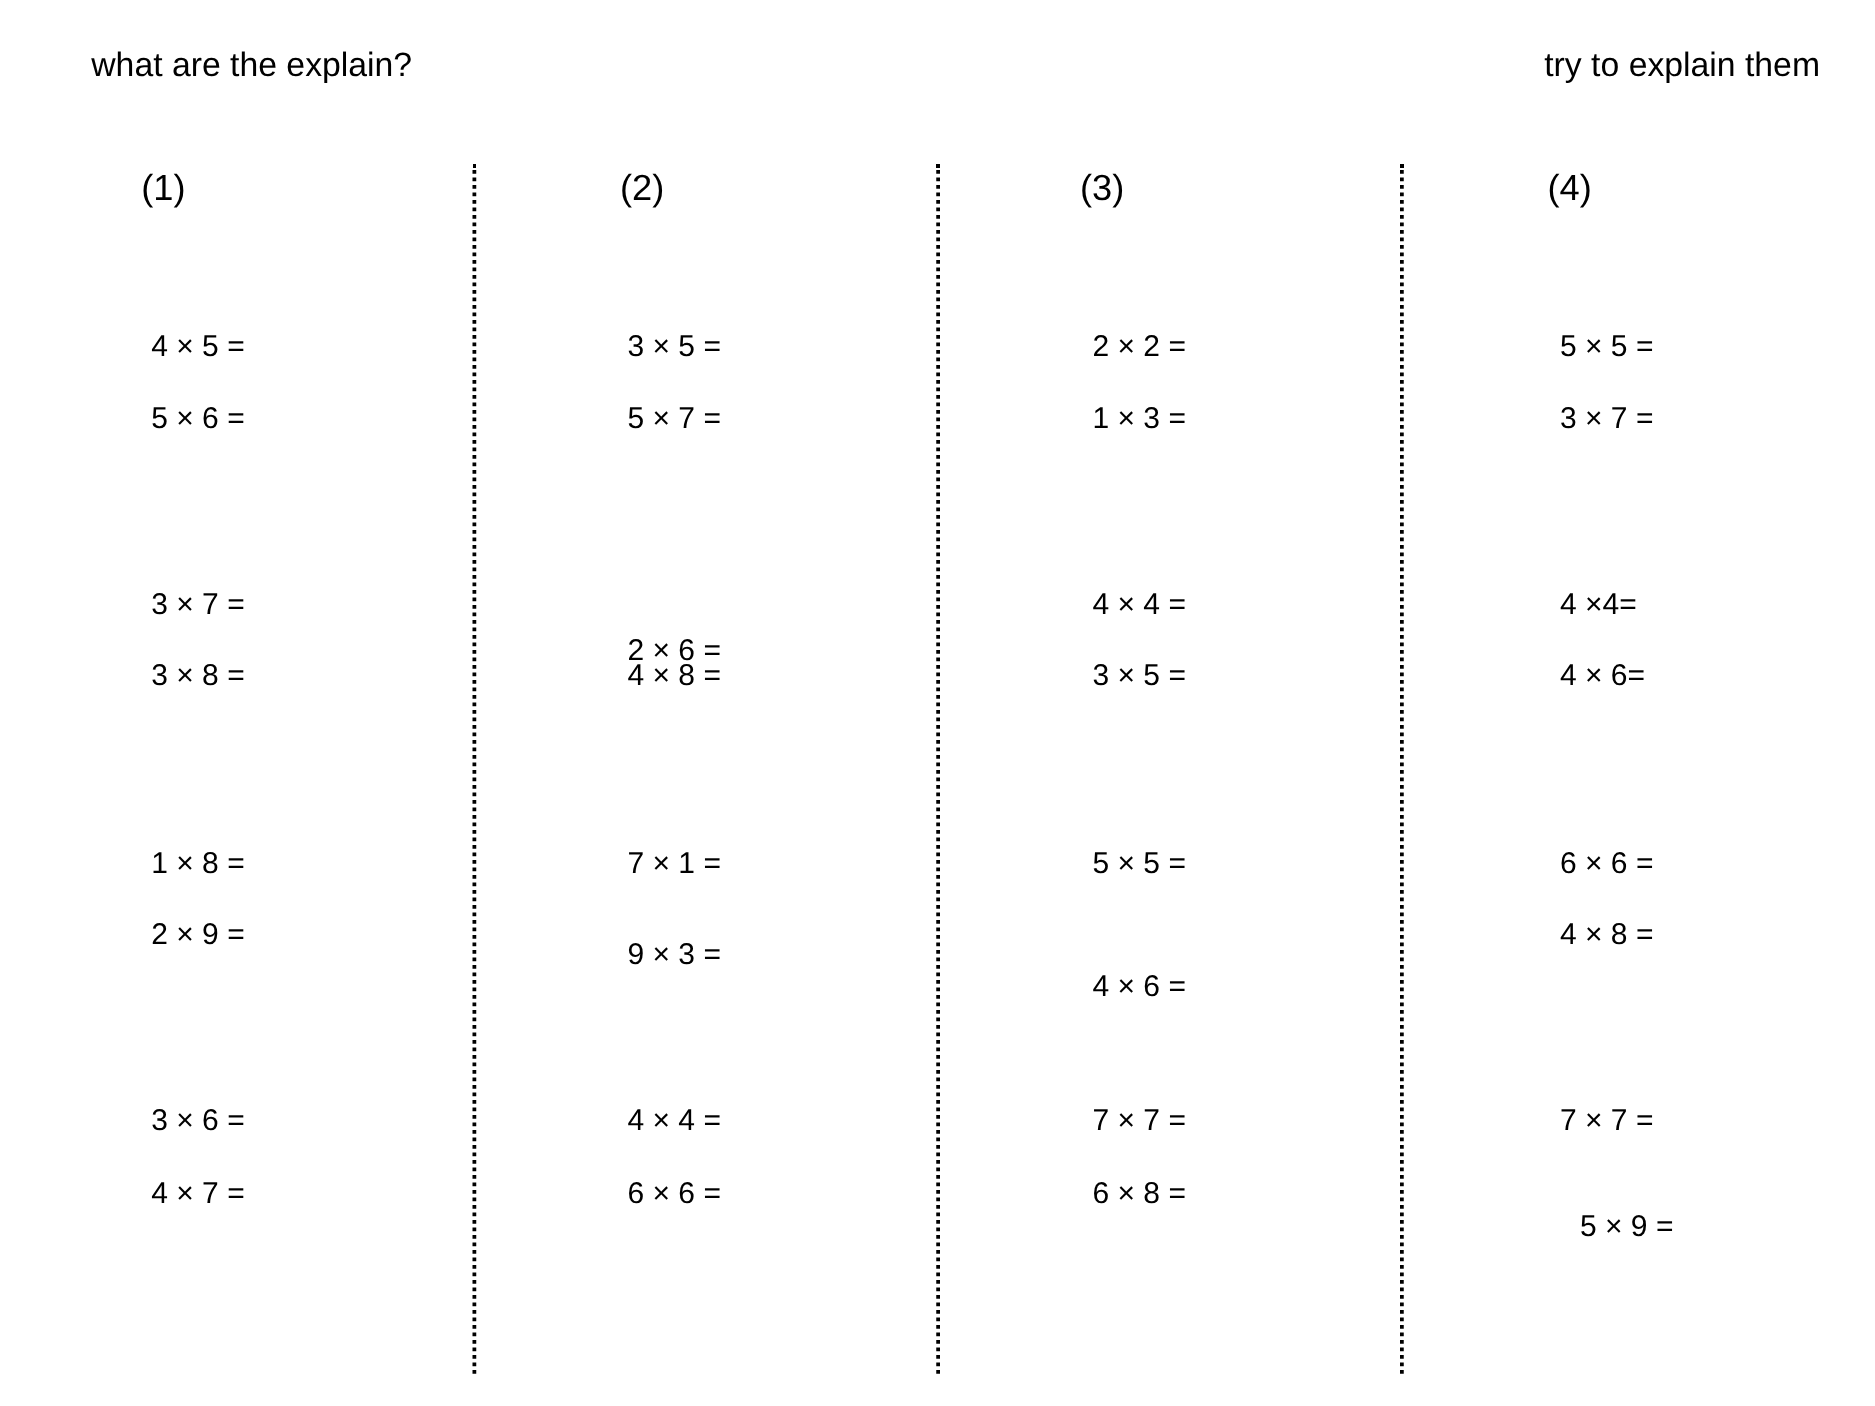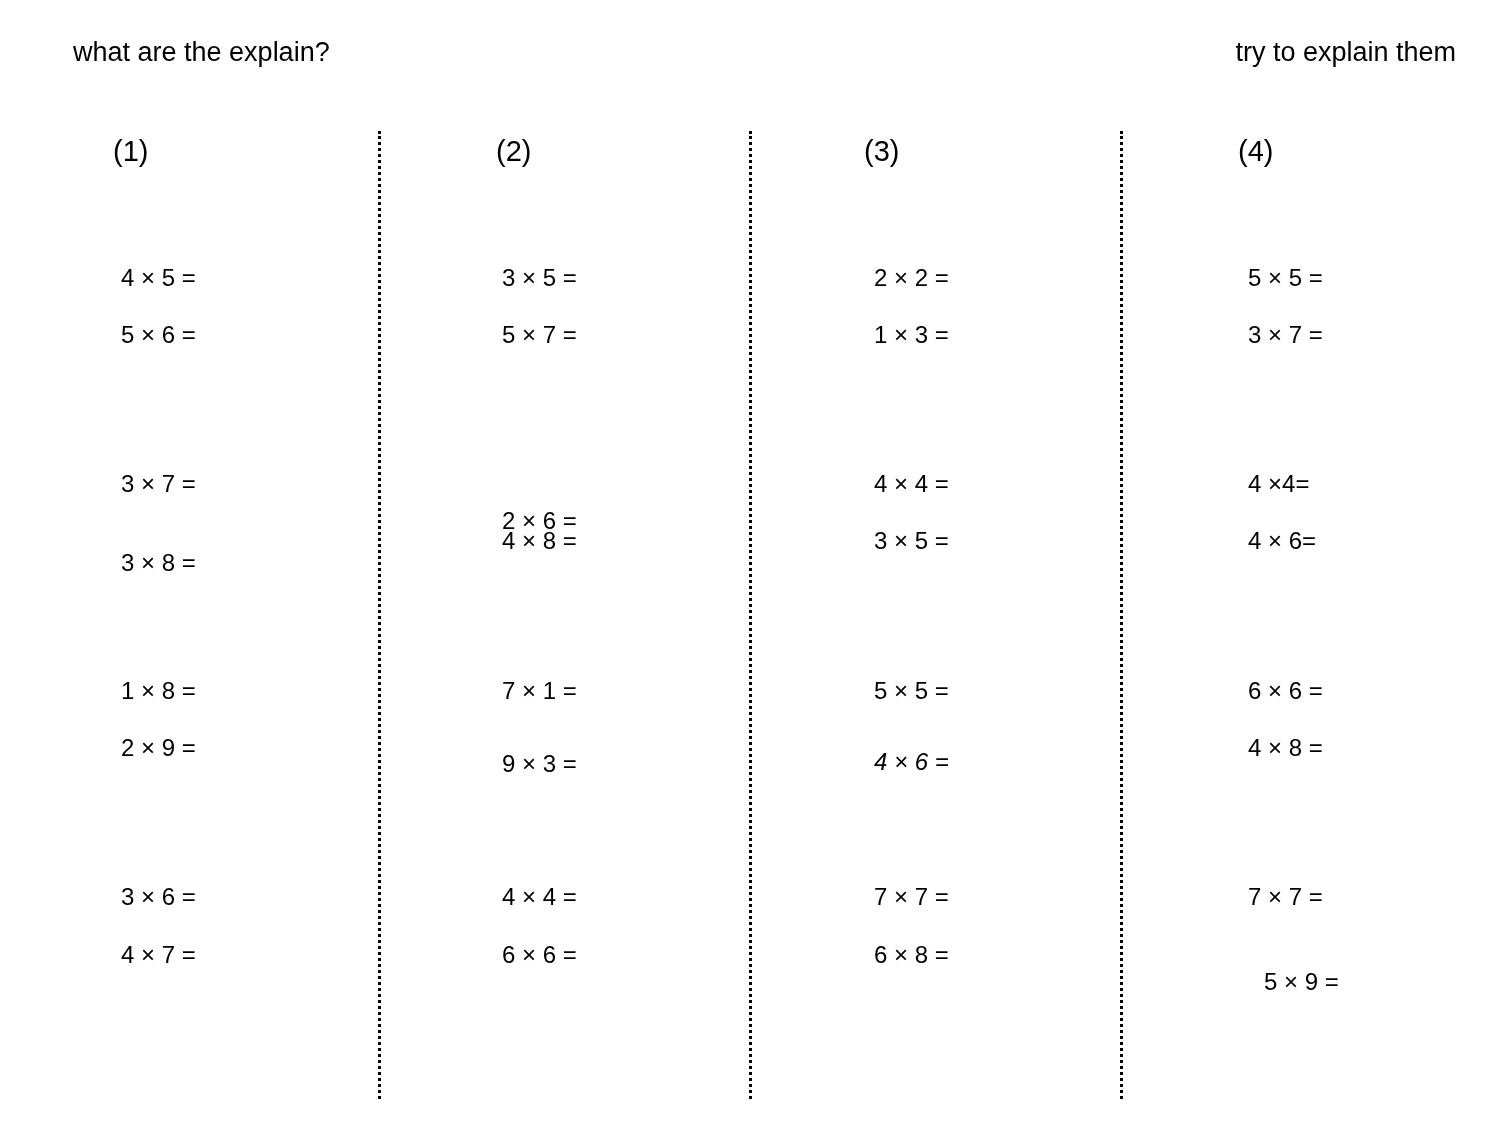--- a/index.html
+++ b/index.html
@@ -22,21 +22,21 @@
 
   <div class="divider" style="left:378px;"></div>
   <div class="divider" style="left:749px;"></div>
   <div class="divider" style="left:1120px;"></div>
 
   <div>
     <div class="col-label" style="left:113px;">(1)</div>
     <div class="problem" style="left:121px; top:260px;">4 × 5 =</div>
     <div class="problem" style="left:121px; top:317px;">5 × 6 =</div>
     <div class="problem" style="left:121px; top:466px;">3 × 7 =</div>
-    <div class="problem" style="left:121px; top:545px;text-align:right;">3 × 8 =</div>
+    <div class="problem" style="left:121px; top:523px;text-align:right;">3 × 8 =</div>
     <div class="problem" style="left:121px; top:673px;">1 × 8 =</div>
     <div class="problem" style="left:121px; top:730px;">2 × 9 =</div>
     <div class="problem" style="left:121px; top:879px;">3 × 6 =</div>
     <div class="problem" style="left:121px; top:937px;">4 × 7 =</div>
   </div>
 
   <div>
     <div class="col-label" style="left:496px;">(2)</div>
     <div class="problem" style="left:502px; top:260px;">3 × 5 =</div>
     <div class="problem" style="left:502px; top:317px;">5 × 7 =</div>
@@ -48,21 +48,21 @@
     <div class="problem" style="left:502px; top:937px;">6 × 6 =</div>
   </div>
 
   <div>
     <div class="col-label" style="left:864px;">(3)</div>
     <div class="problem" style="left:874px; top:260px;">2 × 2 =</div>
     <div class="problem" style="left:874px; top:317px;">1 × 3 =</div>
     <div class="problem" style="left:874px; top:466px;">4 × 4 =</div>
     <div class="problem" style="left:874px; top:523px;">3 × 5 =</div>
     <div class="problem" style="left:874px; top:673px;">5 × 5 =</div>
-    <div class="problem" style="left:874px; top:744px;font-style:italic;">4 × 6 =</div>
+    <div class="problem" style="left:874px; top:772px;">4 × 6 =</div>
     <div class="problem" style="left:874px; top:879px;">7 × 7 =</div>
     <div class="problem" style="left:874px; top:937px;">6 × 8 =</div>
   </div>
 
   <div>
     <div class="col-label" style="left:1238px;">(4)</div>
     <div class="problem" style="left:1248px; top:260px;">5 × 5 =</div>
     <div class="problem" style="left:1248px; top:317px;">3 × 7 =</div>
     <div class="problem" style="left:1248px; top:466px;">4 ×4=</div>
     <div class="problem" style="left:1248px; top:523px;">4 × 6=</div>

